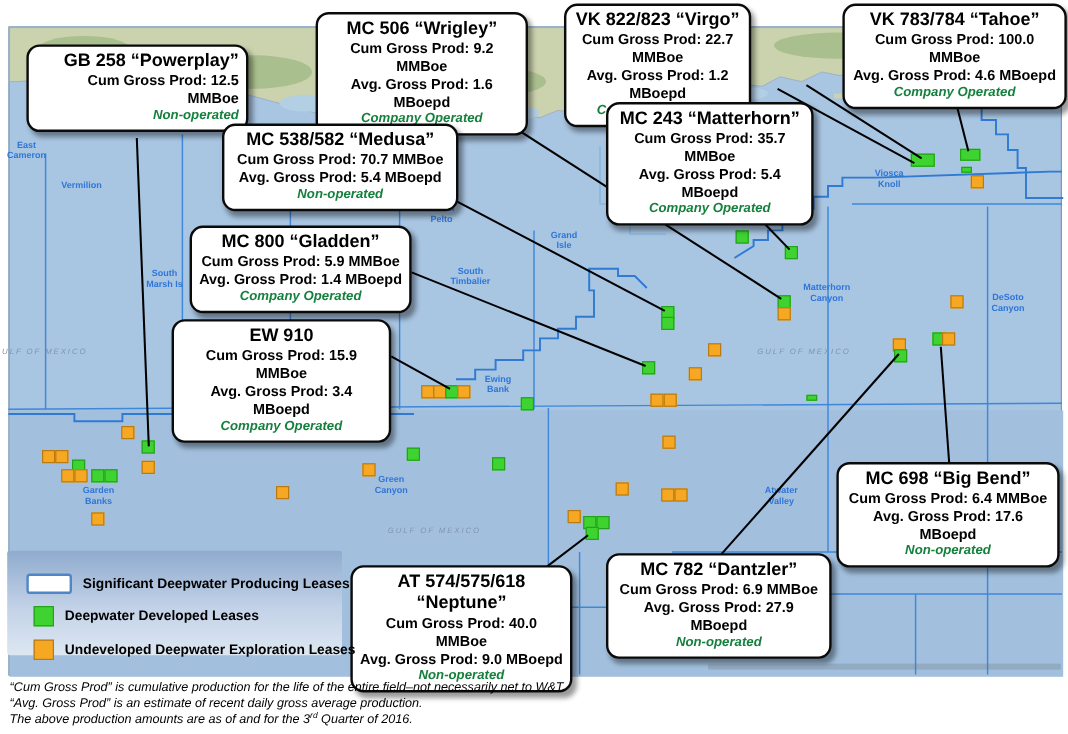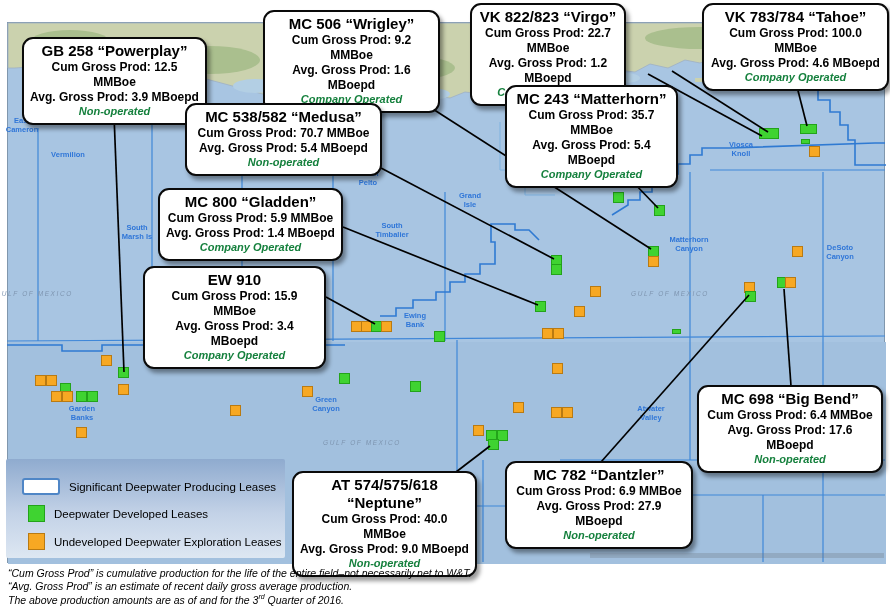--- a/index.html
+++ b/index.html
@@ -20,23 +20,23 @@
   .gulf-label{position:absolute;transform:translateX(-50%);font-size:6.5px;font-style:italic;
       letter-spacing:1.6px;color:#7e95b0;white-space:nowrap;}
   
   .callout{position:absolute;background:#ffffff;border:2.5px solid #0a0a0a;border-radius:11px;
       box-shadow:3px 4px 4px rgba(0,0,0,0.4);padding:3px 6px 4px 6px;text-align:center;
       box-sizing:border-box;}
   .callout .t{font-size:15px;font-weight:bold;color:#000;line-height:1.2;white-space:pre-line;}
   .callout .d{font-size:12px;font-weight:bold;color:#000;line-height:1.25;}
   .callout .op{font-size:11px;font-weight:bold;font-style:italic;color:#15803d;line-height:1.25;}
   
-  #legend{position:absolute;left:6px;top:459px;width:279px;height:99px;
+  #legend{position:absolute;left:6px;top:459px;width:279px;height:87px;
       background:linear-gradient(180deg,#8fabcf 0%,#c3d2e7 55%,#dde7f2 100%);
-      border-radius:2px;}
+      border-radius:2px;font-weight:bold;}
   .leg-row{position:absolute;left:16px;display:flex;align-items:center;}
   .leg-swatch-white{width:34px;height:13px;background:#fff;border:2px solid #4f86c6;border-radius:3px;}
   .leg-swatch-green{width:15px;height:15px;background:#3fd331;border:1px solid #23a31a;margin-left:6px;}
   .leg-swatch-orange{width:15px;height:15px;background:#f7a823;border:1px solid #b97a12;margin-left:6px;}
   .leg-label{font-size:11.5px;color:#000;margin-left:9px;white-space:nowrap;}
   
   #footnotes{position:absolute;left:8px;top:567px;font-size:10.5px;font-style:italic;
       color:#000;line-height:1.26;}
   #footnotes sup{font-size:7px;}
   .attrib{position:absolute;left:590px;top:553px;width:294px;height:5px;
@@ -203,24 +203,23 @@
       <line x1="607" y1="155" x2="658" y2="208" stroke="#000" stroke-width="1.7"></line>
       <line x1="381" y1="168" x2="554" y2="259" stroke="#000" stroke-width="1.7"></line>
       <line x1="343" y1="227" x2="538" y2="305" stroke="#000" stroke-width="1.7"></line>
       <line x1="326" y1="297" x2="375" y2="324" stroke="#000" stroke-width="1.7"></line>
       <line x1="791" y1="386" x2="784" y2="289" stroke="#000" stroke-width="1.7"></line>
       <line x1="601" y1="462" x2="749" y2="295" stroke="#000" stroke-width="1.7"></line>
       <line x1="456" y1="472" x2="490" y2="446" stroke="#000" stroke-width="1.7"></line>
     </svg>
 
   <div class="layer" id="callouts-layer">
-      <div class="callout" style="left: 22px; top: 37px; width: 185px;">
+      <div class="callout" style="left: 22px; top: 37px; width: 185px; text-align: right;">
         <div class="t">GB 258 “Powerplay”</div>
         <div class="d">Cum Gross Prod: 12.5 MMBoe</div>
-        <div class="d">Avg. Gross Prod: 3.9 MBoepd</div>
         <div class="op">Non-operated</div>
       </div>
       <div class="callout" style="left: 263px; top: 10px; width: 177px;">
         <div class="t">MC 506 “Wrigley”</div>
         <div class="d">Cum Gross Prod: 9.2 MMBoe</div>
         <div class="d">Avg. Gross Prod: 1.6 MBoepd</div>
         <div class="op">Company Operated</div>
       </div>
       <div class="callout" style="left: 470px; top: 3px; width: 156px;">
         <div class="t">VK 822/823 “Virgo”</div>

